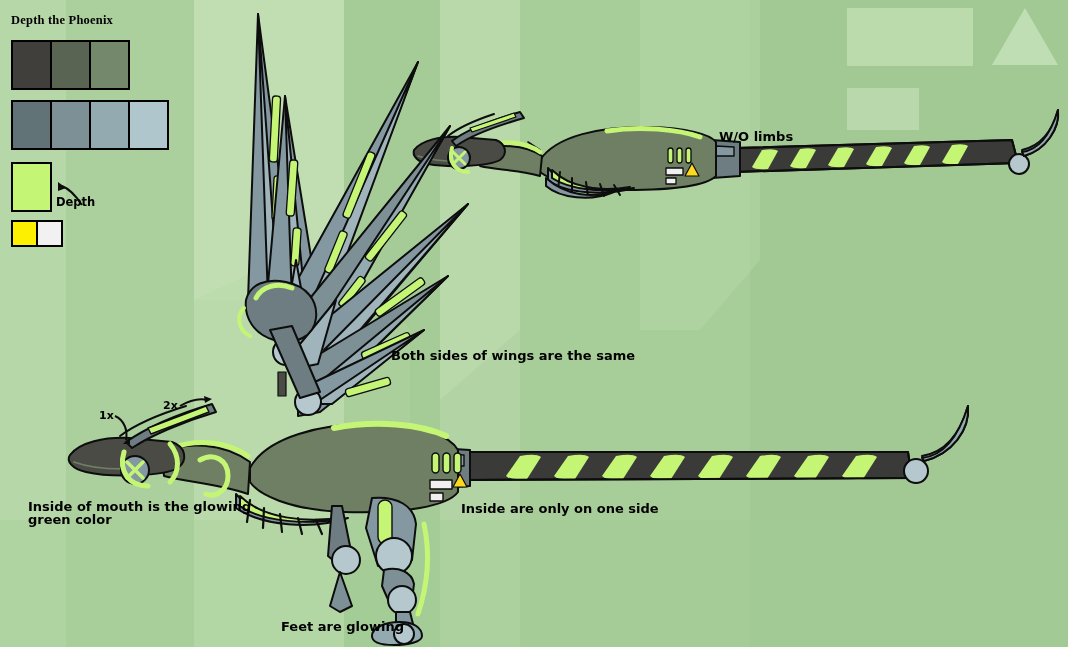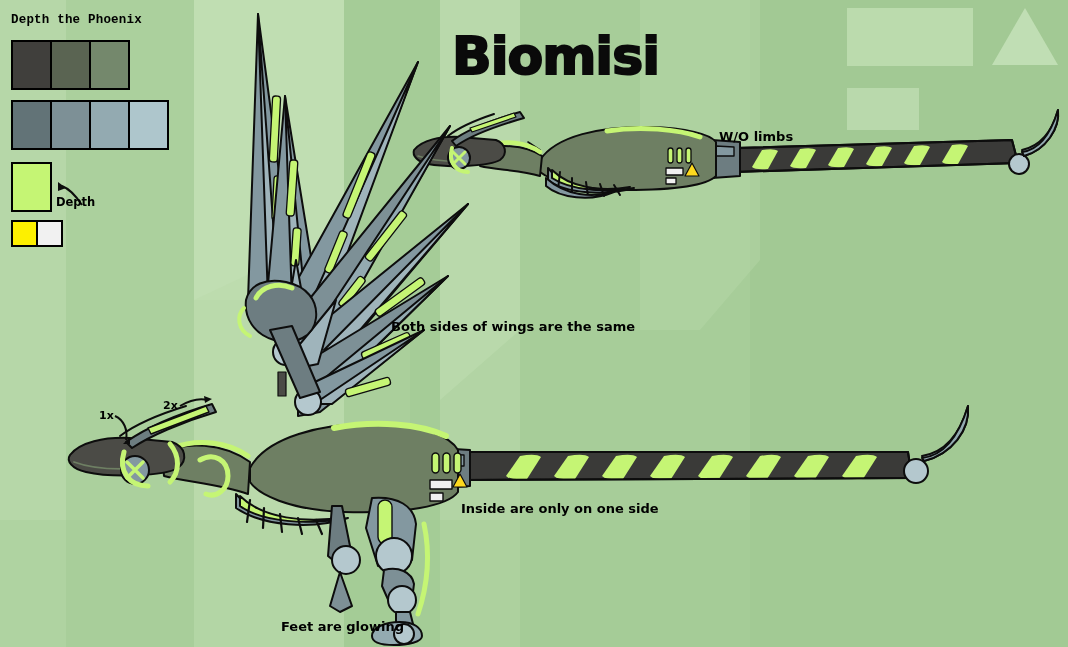--- a/index.html
+++ b/index.html
@@ -12,21 +12,21 @@
 
   
   .bg-base{position:absolute;inset:0;background:#a9cf9b;}
   .bg-band{position:absolute;top:0;bottom:0;}
   .bg-shape{position:absolute;}
   .bg-tri{position:absolute;width:0;height:0;}
 
   
   .pal-title{
     position:absolute;left:11px;top:13px;
-    font-family:Liberation Mono, monospace;
+    font-family:Liberation Serif, serif;
     font-weight:bold;font-size:12.5px;color:#000;letter-spacing:.2px;
     white-space:nowrap;
   }
   .swrow{position:absolute;display:flex;border:2px solid #000;box-sizing:content-box;}
   .swatch{width:37px;height:46px;}
   .sw-sep{border-left:2px solid #000;}
   .glow-note{
     position:absolute;font-weight:bold;font-size:11.5px;color:#000;
     font-family:"DejaVu Sans", sans-serif;white-space:nowrap;
   }
@@ -105,21 +105,20 @@
     <path d="M82,205 C76,196 70,189 62,186" stroke="#0d0d0d" stroke-width="2" class="nofill"></path>
     <polygon points="58,182 66,188 58,191" fill="#0d0d0d"></polygon>
   </svg>
   <div class="glow-note" style="left:56px;top:195px;">Depth</div>
 
   <div class="swrow" style="left:11px;top:220px;">
     <div class="swatch" style="width:23px;height:23px;background:#fdf000;"></div>
     <div class="swatch sw-sep" style="width:23px;height:23px;background:#f1f1f1;"></div>
   </div>
 
-  <div class="main-title">Biomisi</div>
 
   <svg class="layer" viewBox="0 0 1068 647">
     <defs>
       <g id="warnTri">
         <polygon points="0,-7 7,6 -7,6" fill="#fdd91e" stroke="#0d0d0d" stroke-width="1.2"></polygon>
       </g>
     </defs>
 
     <g stroke="#0d0d0d" stroke-width="2" stroke-linejoin="round" stroke-linecap="round">
 
@@ -344,17 +343,19 @@
     <polygon points="123,444 130,437 130,444" fill="#0d0d0d"></polygon>
 
     <path d="M180,406 C190,400 200,398 208,400" stroke="#0d0d0d" stroke-width="2" class="nofill"></path>
     <polygon points="212,399 204,396 205,403" fill="#0d0d0d"></polygon>
   </svg>
 
   <div class="marker" style="left:99px;top:409px;">1x</div>
   <div class="marker" style="left:163px;top:399px;">2x</div>
 
   <div class="anno" style="left:719px;top:130px;">W/O limbs</div>
-  <div class="anno" style="left:391px;top:320px;">Both sides of wings are the same</div>
+  <div class="anno" style="left:391px;top:349px;">Both sides of wings are the same</div>
+  <div class="anno" style="left:28px;top:500px;">Inside of mouth is the glowing
+green color</div>
   <div class="anno" style="left:461px;top:502px;">Inside are only on one side</div>
   <div class="anno" style="left:281px;top:620px;">Feet are glowing</div>
 
 </div>
 
 </body></html>

